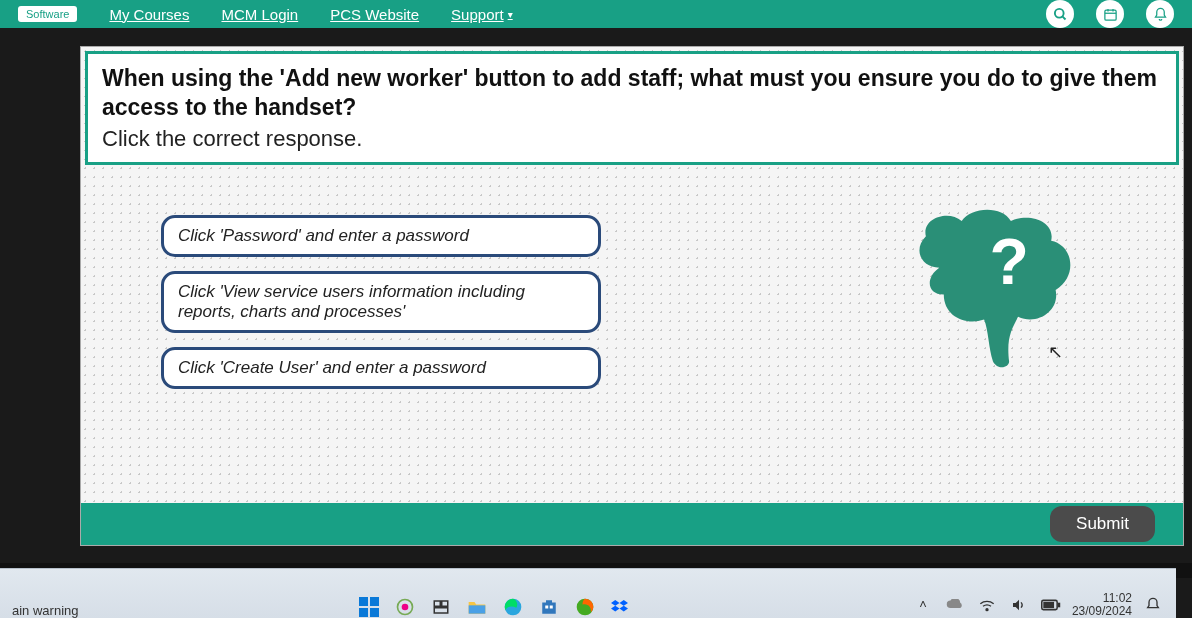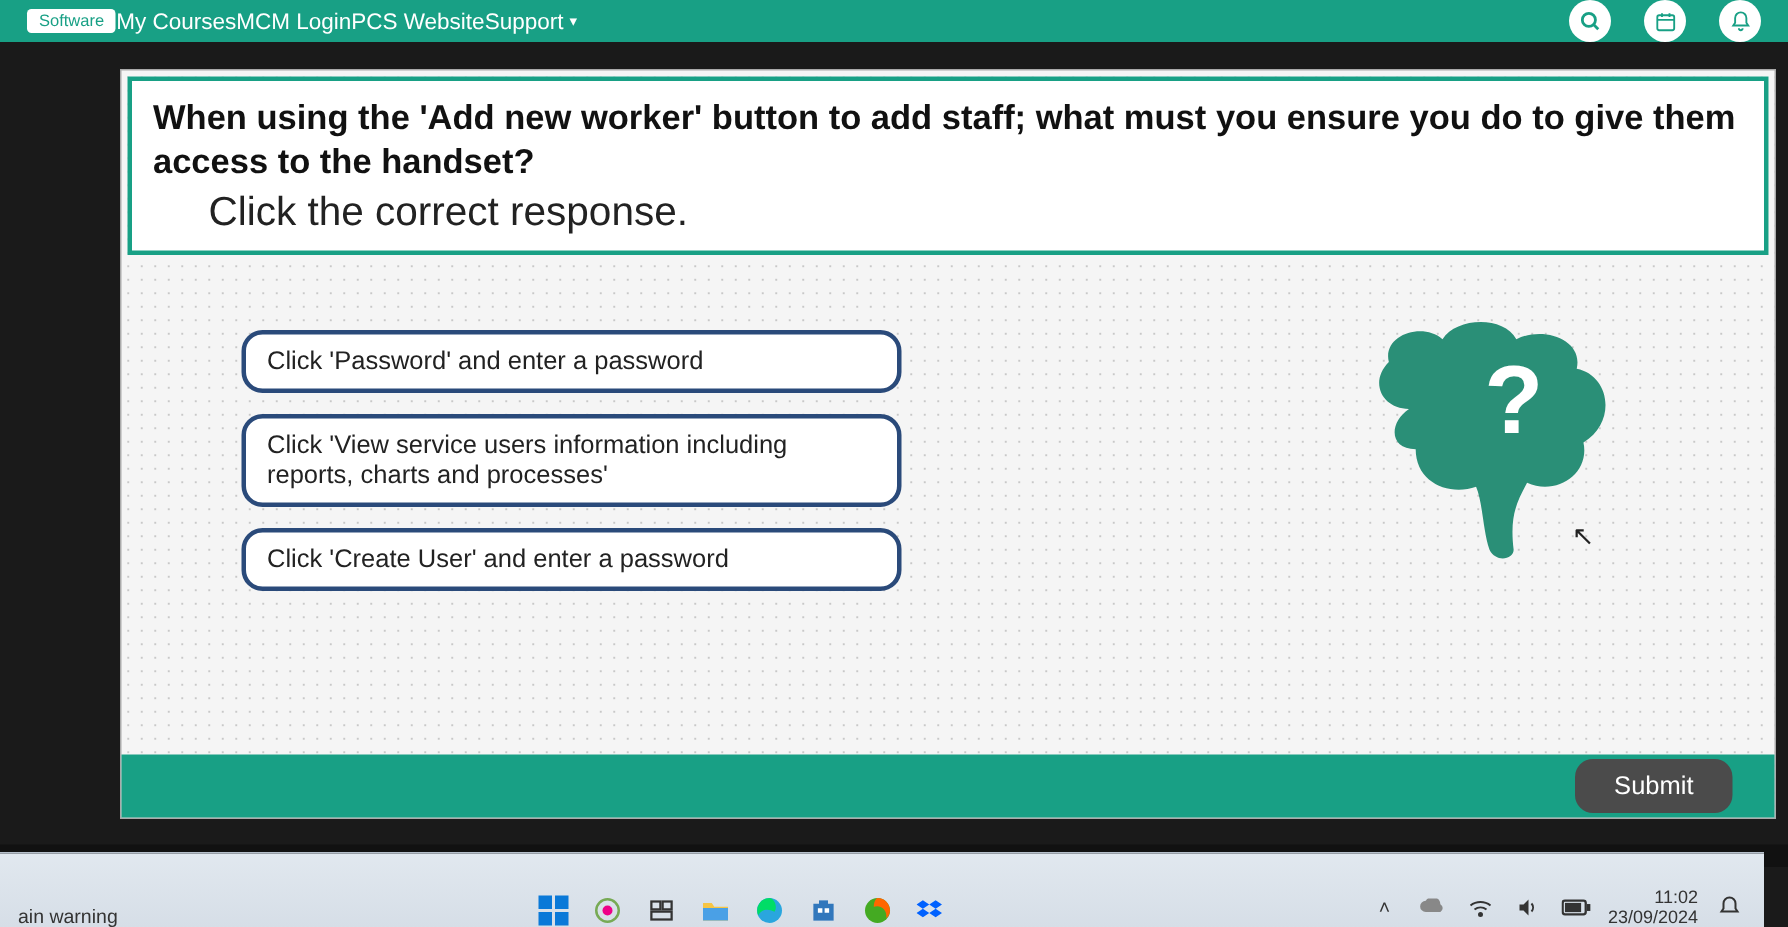--- a/index.html
+++ b/index.html
@@ -15,25 +15,25 @@
     height: 28px;
     width: 100%;
     background: #18a085;
     display: flex;
     align-items: center;
     justify-content: space-between;
     padding: 0 18px;
     color: #fff;
     font-size: 14px;
   }
-  .topbar .left-group { display:flex; align-items:center; }
+  .topbar .left-group { display:flex; gap:32px; align-items:center; }
   .topbar .logo-chip {
     background:#fff; color:#18a085; font-size:11px; padding:2px 8px; border-radius:3px;
   }
-  .nav-link { color:#fff; font-size:15px; display:flex; align-items:center; gap:4px; }
+  .nav-link { color:#fff; font-size:15px; display:flex; align-items:center; gap:4px;text-decoration:underline; }
   .topbar .right-group { display:flex; gap:22px; align-items:center; }
   .circ-btn {
     width:28px; height:28px; border-radius:50%; background:#fff; color:#18a085;
     display:flex; align-items:center; justify-content:center; font-size:16px;
   }
   .quiz-area {
     position:absolute;
     left:80px; top:46px;
     width:1104px; height:500px;
     background:#f5f5f5;
@@ -44,38 +44,39 @@
   .question-box {
     margin:4px 4px 0 4px;
     border:3px solid #18a085;
     background:#fff;
     padding:10px 14px 10px 14px;
   }
   .question-text {
     font-weight:bold; font-size:23px; color:#111; line-height:1.25;
   }
   .instruction-text {
-    font-size:27px; color:#222; margin-top:4px;margin-left:37px;
+    font-size:22px; color:#222; margin-top:4px;
   }
   .answers-zone {
     padding:50px 20px 20px 80px;
     position:relative;
   }
   .answer-btn {
     display:block;
     width:440px;
     border:3px solid #2a4a7a;
     border-radius:14px;
     background:#fff;
     padding:8px 14px;
     font-size:17px;
     color:#222;
     text-align:left;
     margin-bottom:14px;
     cursor:pointer;
+    font-style:italic;
   }
   .brain-icon {
     position:absolute;
     right:100px; top:40px;
     width:180px; height:170px;
   }
   .quiz-footer {
     position:absolute;
     left:0; right:0; bottom:0;
     height:42px;

